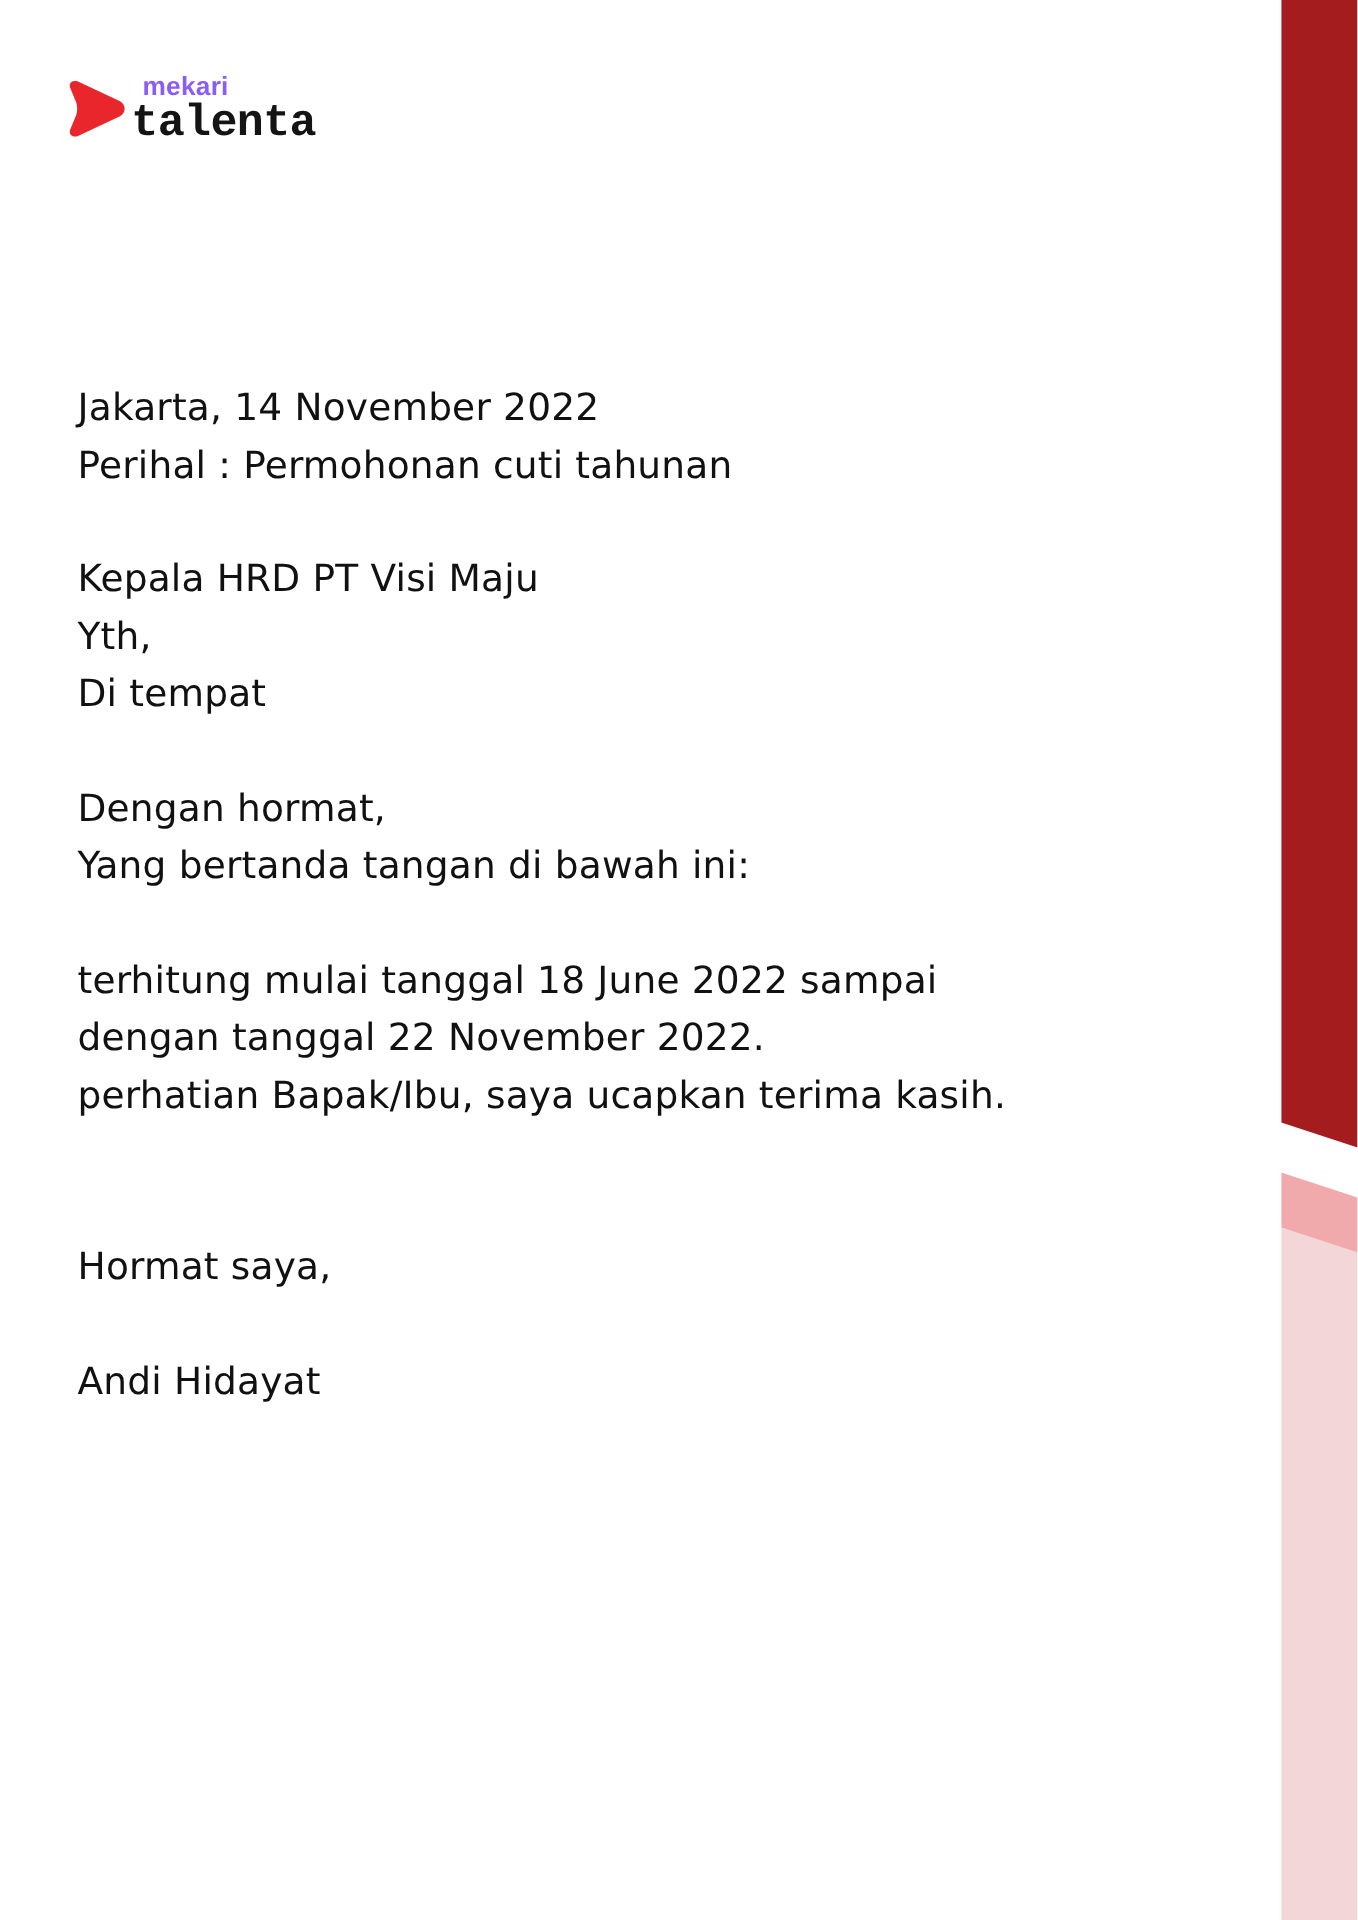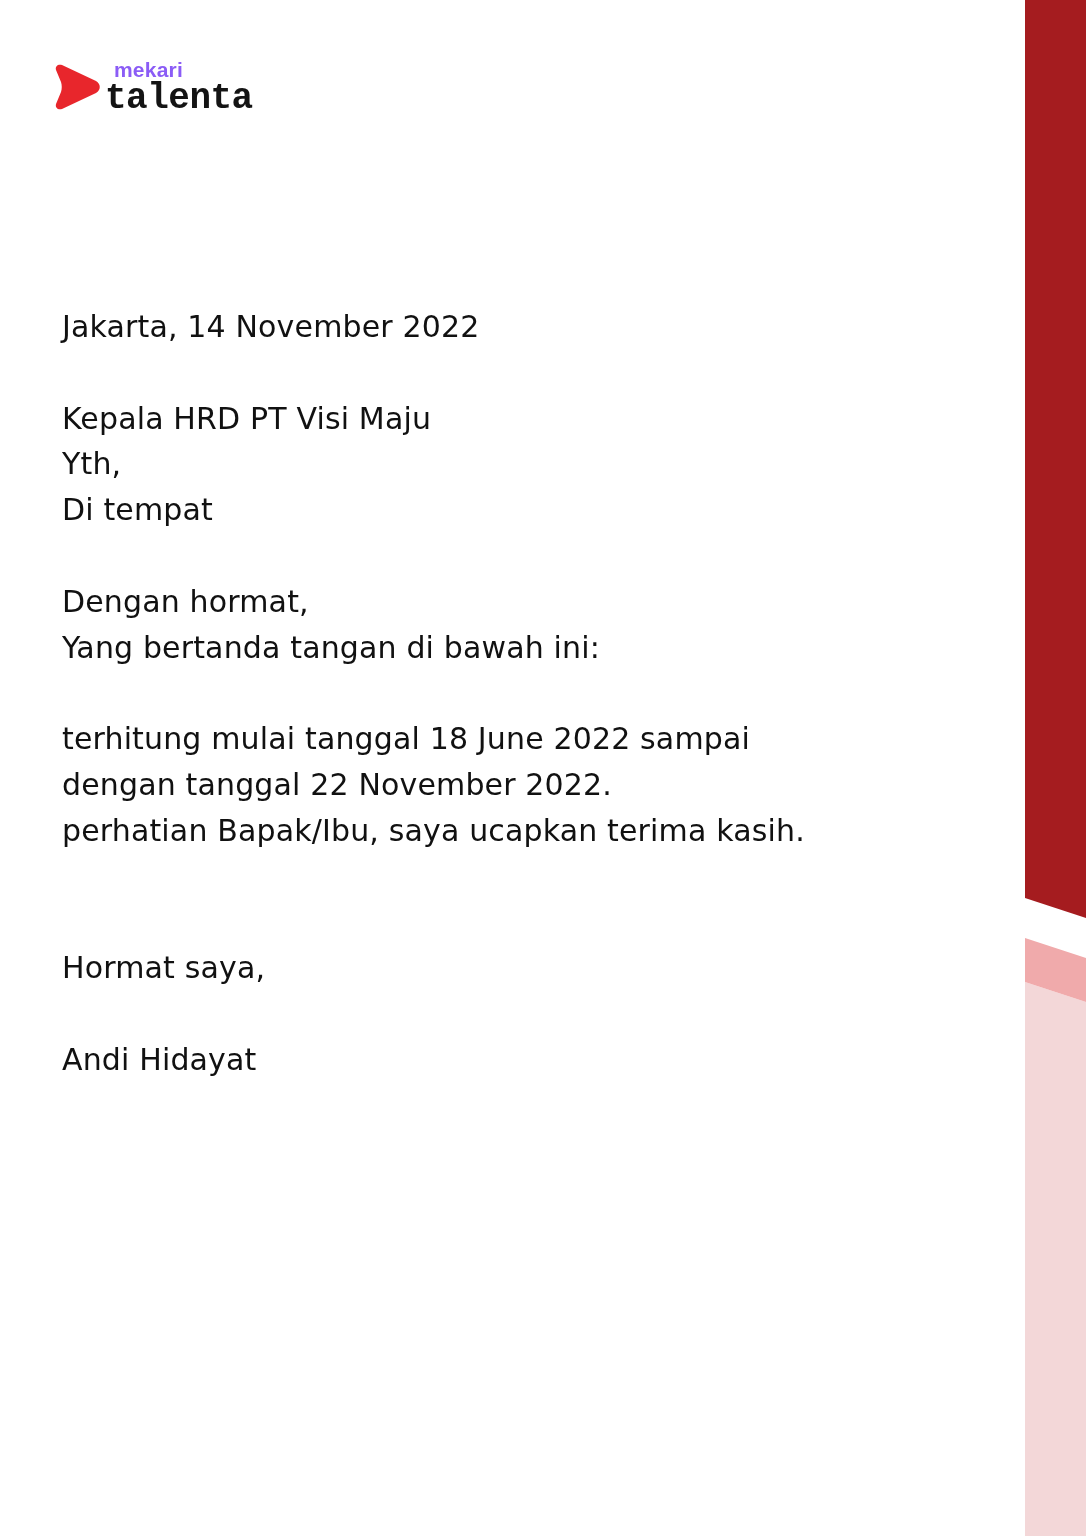--- a/index.html
+++ b/index.html
@@ -82,20 +82,21 @@
 <div class="logo">
   <svg class="logo-mark" viewBox="0 0 50 46">
     <path d="M4 6 C3 2 6 0 10 1 L44 17 C49 20 49 26 44 29 L10 45 C6 46 3 44 4 40 L9 28 C10 25 10 21 9 18 Z" fill="#e8262c"></path>
   </svg>
   <span class="logo-brand">mekari</span>
   <span class="logo-product">talenta</span>
 </div>
 
 <div class="letter">
   <span class="line">Jakarta, 14 November 2022</span>
+  <span class="line">Perihal : Permohonan cuti tahunan</span>
   <span class="gap"></span>
 
   <div>
     <span class="line">Kepala HRD PT Visi Maju</span>
     <span class="line">Yth,</span>
     <span class="line">Di tempat</span>
   </div>
   <span class="gap"></span>
 
   <span class="line">Dengan hormat,</span>

